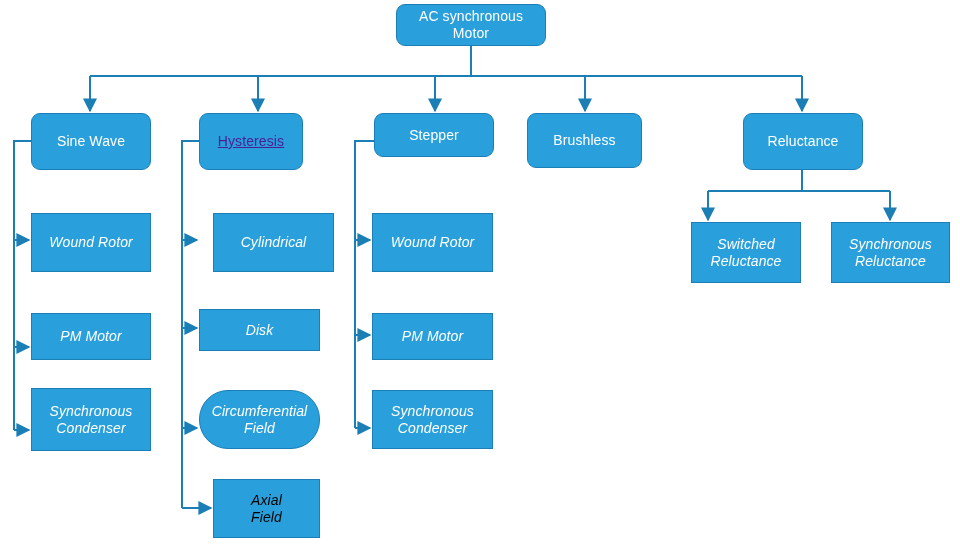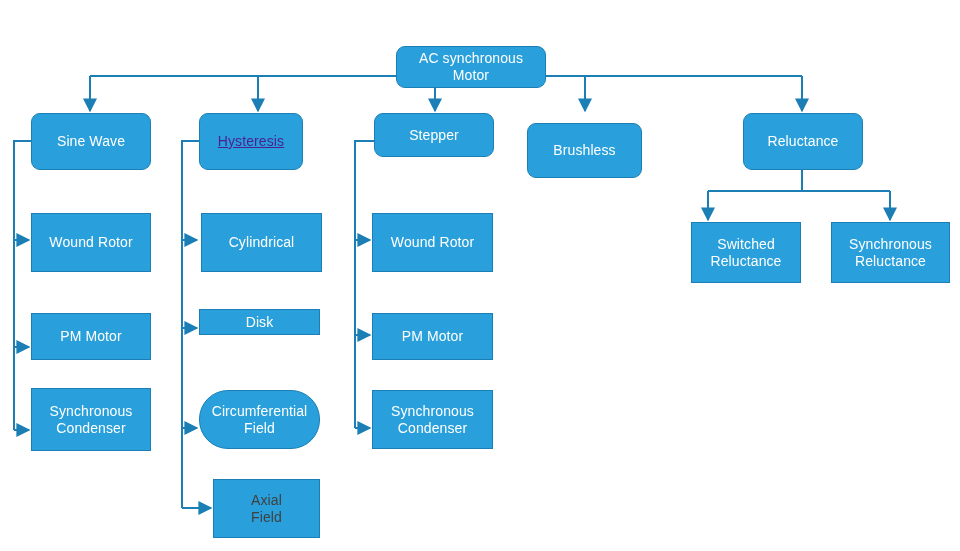--- a/index.html
+++ b/index.html
@@ -42,20 +42,21 @@
     border: 1px solid #1b7fb5;
     padding: 2px 4px;
     white-space: pre-line;
     user-select: none;
   }
   .node.rounded {
     border-radius: 9px;
   }
   .node.square {
     border-radius: 0;
+    font-style: italic;
   }
 </style>
 </head>
 <body>
 
 <div id="canvas" style="background: rgb(255, 255, 255);">
 
   <svg id="edges" viewBox="0 0 960 551" xmlns="http://www.w3.org/2000/svg">
     <defs>
       <marker id="arrow" viewBox="0 0 10 10" refX="9" refY="5" markerWidth="7" markerHeight="7" orient="auto-start-reverse">
@@ -90,39 +91,39 @@
       <path d="M 355 335 L 370 335" marker-end="url(#arrow)"></path>
       <path d="M 355 428 L 370 428" marker-end="url(#arrow)"></path>
 
       <path d="M 802 170 L 802 191"></path>
       <path d="M 708 191 L 890 191"></path>
       <path d="M 708 191 L 708 220" marker-end="url(#arrow)"></path>
       <path d="M 890 191 L 890 220" marker-end="url(#arrow)"></path>
     </g>
   </svg>
 
-  <div class="node rounded" style="left: 396px; top: 4px; width: 150px; height: 42px; background: rgb(41, 160, 219); border-color: rgb(27, 127, 181); color: rgb(255, 255, 255); margin-top: 42px;">AC synchronous
+  <div class="node rounded" style="left: 396px; top: 4px; width: 150px; height: 42px; background: rgb(41, 160, 219); border-color: rgb(27, 127, 181); color: rgb(255, 255, 255);">AC synchronous
 Motor</div>
 
   <div class="node rounded" style="left: 31px; top: 113px; width: 120px; height: 57px; background: rgb(41, 160, 219); border-color: rgb(27, 127, 181); color: rgb(255, 255, 255);">Sine Wave</div>
   <div class="node rounded" style="left: 199px; top: 113px; width: 104px; height: 57px; background: rgb(41, 160, 219); border-color: rgb(27, 127, 181); color: #4c1d95; text-decoration: underline;">Hysteresis</div>
   <div class="node rounded" style="left: 374px; top: 113px; width: 120px; height: 44px; background: rgb(41, 160, 219); border-color: rgb(27, 127, 181); color: rgb(255, 255, 255);">Stepper</div>
-  <div class="node rounded" style="left: 527px; top: 123px; width: 115px; height: 55px; background: rgb(41, 160, 219); border-color: rgb(27, 127, 181); color: rgb(255, 255, 255);">Brushless</div>
+  <div class="node rounded" style="left: 527px; top: 113px; width: 115px; height: 55px; background: rgb(41, 160, 219); border-color: rgb(27, 127, 181); color: rgb(255, 255, 255);">Brushless</div>
   <div class="node rounded" style="left: 743px; top: 113px; width: 120px; height: 57px; background: rgb(41, 160, 219); border-color: rgb(27, 127, 181); color: rgb(255, 255, 255);">Reluctance</div>
 
   <div class="node square" style="left: 31px; top: 213px; width: 120px; height: 59px; background: rgb(41, 160, 219); border-color: rgb(27, 127, 181); color: rgb(255, 255, 255);">Wound Rotor</div>
   <div class="node square" style="left: 31px; top: 313px; width: 120px; height: 47px; background: rgb(41, 160, 219); border-color: rgb(27, 127, 181); color: rgb(255, 255, 255);">PM Motor</div>
   <div class="node square" style="left: 31px; top: 388px; width: 120px; height: 63px; background: rgb(41, 160, 219); border-color: rgb(27, 127, 181); color: rgb(255, 255, 255);">Synchronous
 Condenser</div>
 
-  <div class="node square" style="left: 201px; top: 213px; width: 121px; height: 59px; background: rgb(41, 160, 219); border-color: rgb(27, 127, 181); color: rgb(255, 255, 255);">Cylindrical</div>
-  <div class="node square" style="left: 199px; top: 309px; width: 121px; height: 26px; background: rgb(41, 160, 219); border-color: rgb(27, 127, 181); color: rgb(255, 255, 255);">Disk</div>
+  <div class="node square" style="left: 213px; top: 213px; width: 121px; height: 59px; background: rgb(41, 160, 219); border-color: rgb(27, 127, 181); color: rgb(255, 255, 255);">Cylindrical</div>
+  <div class="node square" style="left: 199px; top: 309px; width: 121px; height: 42px; background: rgb(41, 160, 219); border-color: rgb(27, 127, 181); color: rgb(255, 255, 255);">Disk</div>
   <div class="node square" style="left: 199px; top: 390px; width: 121px; height: 59px; background: rgb(41, 160, 219); border-color: rgb(27, 127, 181); color: rgb(255, 255, 255); border-radius: 29px;">Circumferential
 Field</div>
-  <div class="node square" style="left: 213px; top: 479px; width: 107px; height: 59px; background: rgb(41, 160, 219); border-color: rgb(27, 127, 181); color: #404040;">Axial
+  <div class="node square" style="left: 213px; top: 479px; width: 107px; height: 59px; background: rgb(41, 160, 219); border-color: rgb(27, 127, 181); color: #000000;">Axial
 Field</div>
 
   <div class="node square" style="left: 372px; top: 213px; width: 121px; height: 59px; background: rgb(41, 160, 219); border-color: rgb(27, 127, 181); color: rgb(255, 255, 255);">Wound Rotor</div>
   <div class="node square" style="left: 372px; top: 313px; width: 121px; height: 47px; background: rgb(41, 160, 219); border-color: rgb(27, 127, 181); color: rgb(255, 255, 255);">PM Motor</div>
   <div class="node square" style="left: 372px; top: 390px; width: 121px; height: 59px; background: rgb(41, 160, 219); border-color: rgb(27, 127, 181); color: rgb(255, 255, 255);">Synchronous
 Condenser</div>
 
   <div class="node square" style="left: 691px; top: 222px; width: 110px; height: 61px; background: rgb(41, 160, 219); border-color: rgb(27, 127, 181); color: rgb(255, 255, 255);">Switched
 Reluctance</div>
   <div class="node square" style="left: 831px; top: 222px; width: 119px; height: 61px; background: rgb(41, 160, 219); border-color: rgb(27, 127, 181); color: rgb(255, 255, 255);">Synchronous

